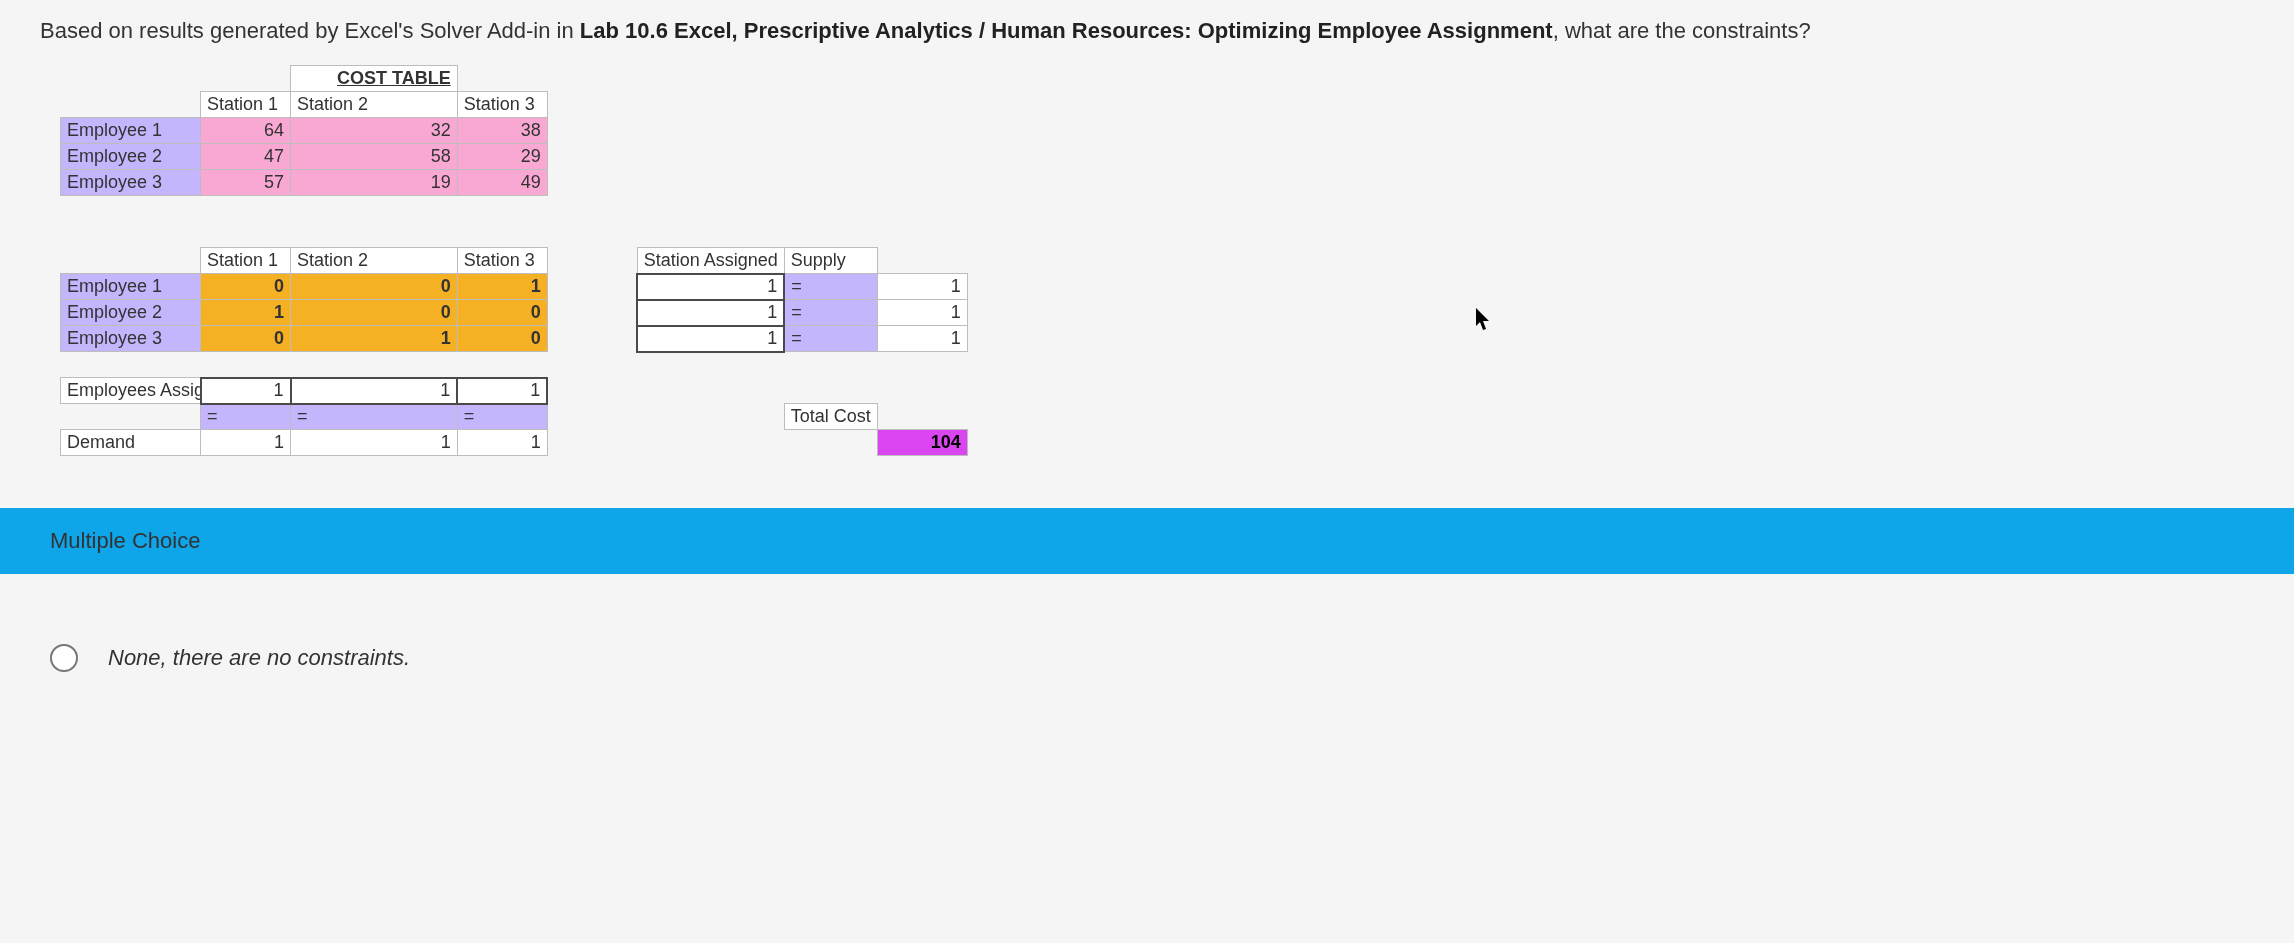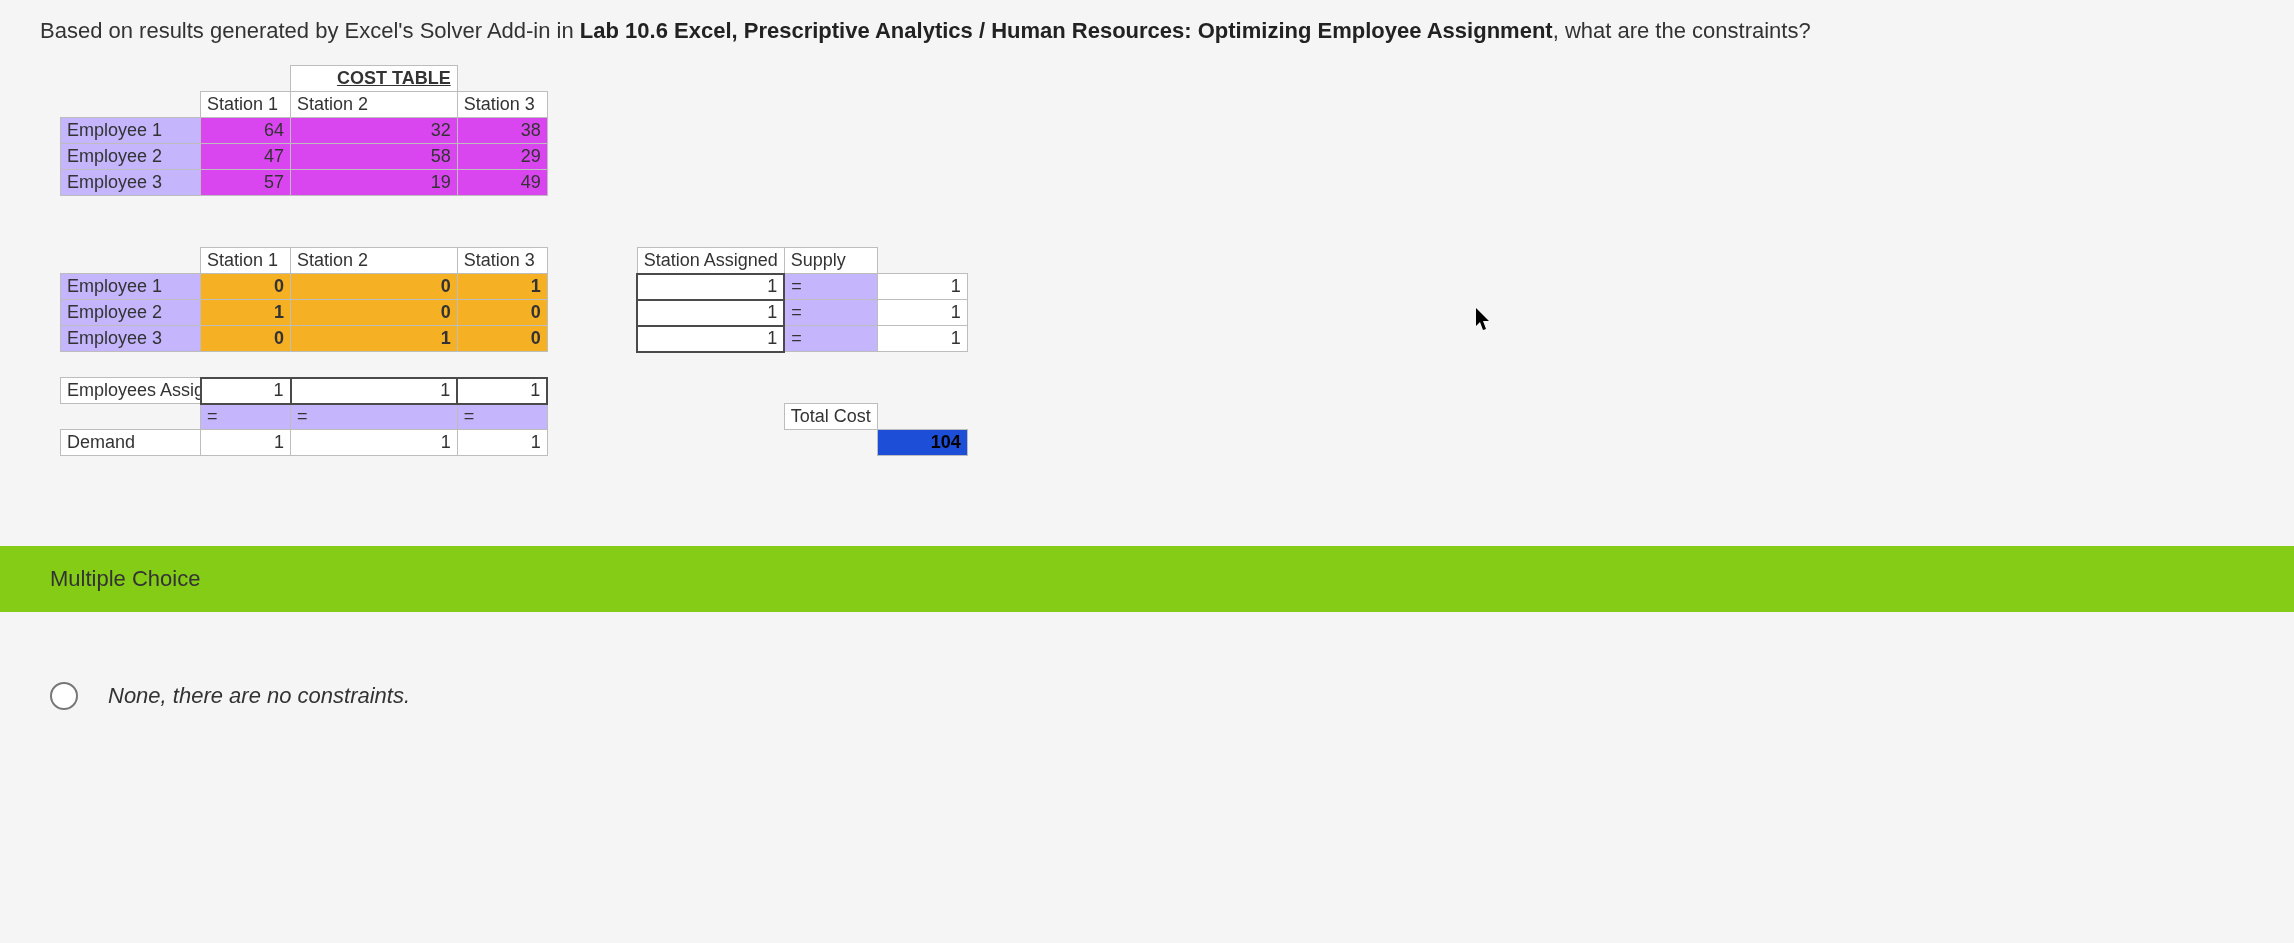--- a/index.html
+++ b/index.html
@@ -9,27 +9,27 @@
 .topbar span { font-size:20px; color:#555; }
 .question { font-size:22px; color:#333; padding:14px 40px 18px; line-height:1.5; }
 .question b { font-weight:700; color:#222;}
 .sheet { margin:0 40px 0 60px; }
 table.excel { border-collapse:collapse; font-size:18px; }
 table.excel td { border:1px solid #bdbdbd; height:26px; min-width:90px; padding:0 6px; background:#fff; vertical-align:middle;}
 table.excel td.nob { border:none; background:transparent;}
 table.excel td.hdr { font-weight:400; background:#fff;}
 table.excel td.underline { font-weight:700; text-decoration:underline;padding-left:46px;}
 table.excel td.labcol { background:#c4b5fd; font-weight:400; text-align:left;}
-table.excel td.green { background:#d946ef; text-align:right;}
+table.excel td.green { background:#f9a8d4; text-align:right;}
 table.excel td.orange { background:#f6b024; text-align:right; font-weight:700;}
 table.excel td.thick { border:2px solid #4a4a4a; text-align:right;}
 table.excel td.num { text-align:right; }
-table.excel td.totalcell { background:#1d4ed8; color:#000; text-align:right; font-weight:700;}
+table.excel td.totalcell { background:#d946ef; color:#000; text-align:right; font-weight:700;}
 .spacer-row td { border:none !important; background:transparent !important; height:20px;}
-.mc-section { margin-top:90px; background:#84cc16; padding:20px 50px;}
+.mc-section { margin-top:52px; background:#0ea5e9; padding:20px 50px;}
 .mc-title { font-size:22px; color:#333;}
 .options { margin-top:70px; padding:0 50px 40px;}
 .opt { display:flex; align-items:center; gap:30px;}
 .radio { width:28px; height:28px; border:2px solid #777; border-radius:50%; background:#fff; flex:0 0 auto;}
 .opt-text { font-size:22px; color:#333;font-style:italic;}
 .cursor { position:absolute; left:1475px; top:308px; width:18px; height:24px; pointer-events:none;}
 .cursor svg { width:18px; height:24px; fill:#000;}
 </style>
 </head>
 <body>

